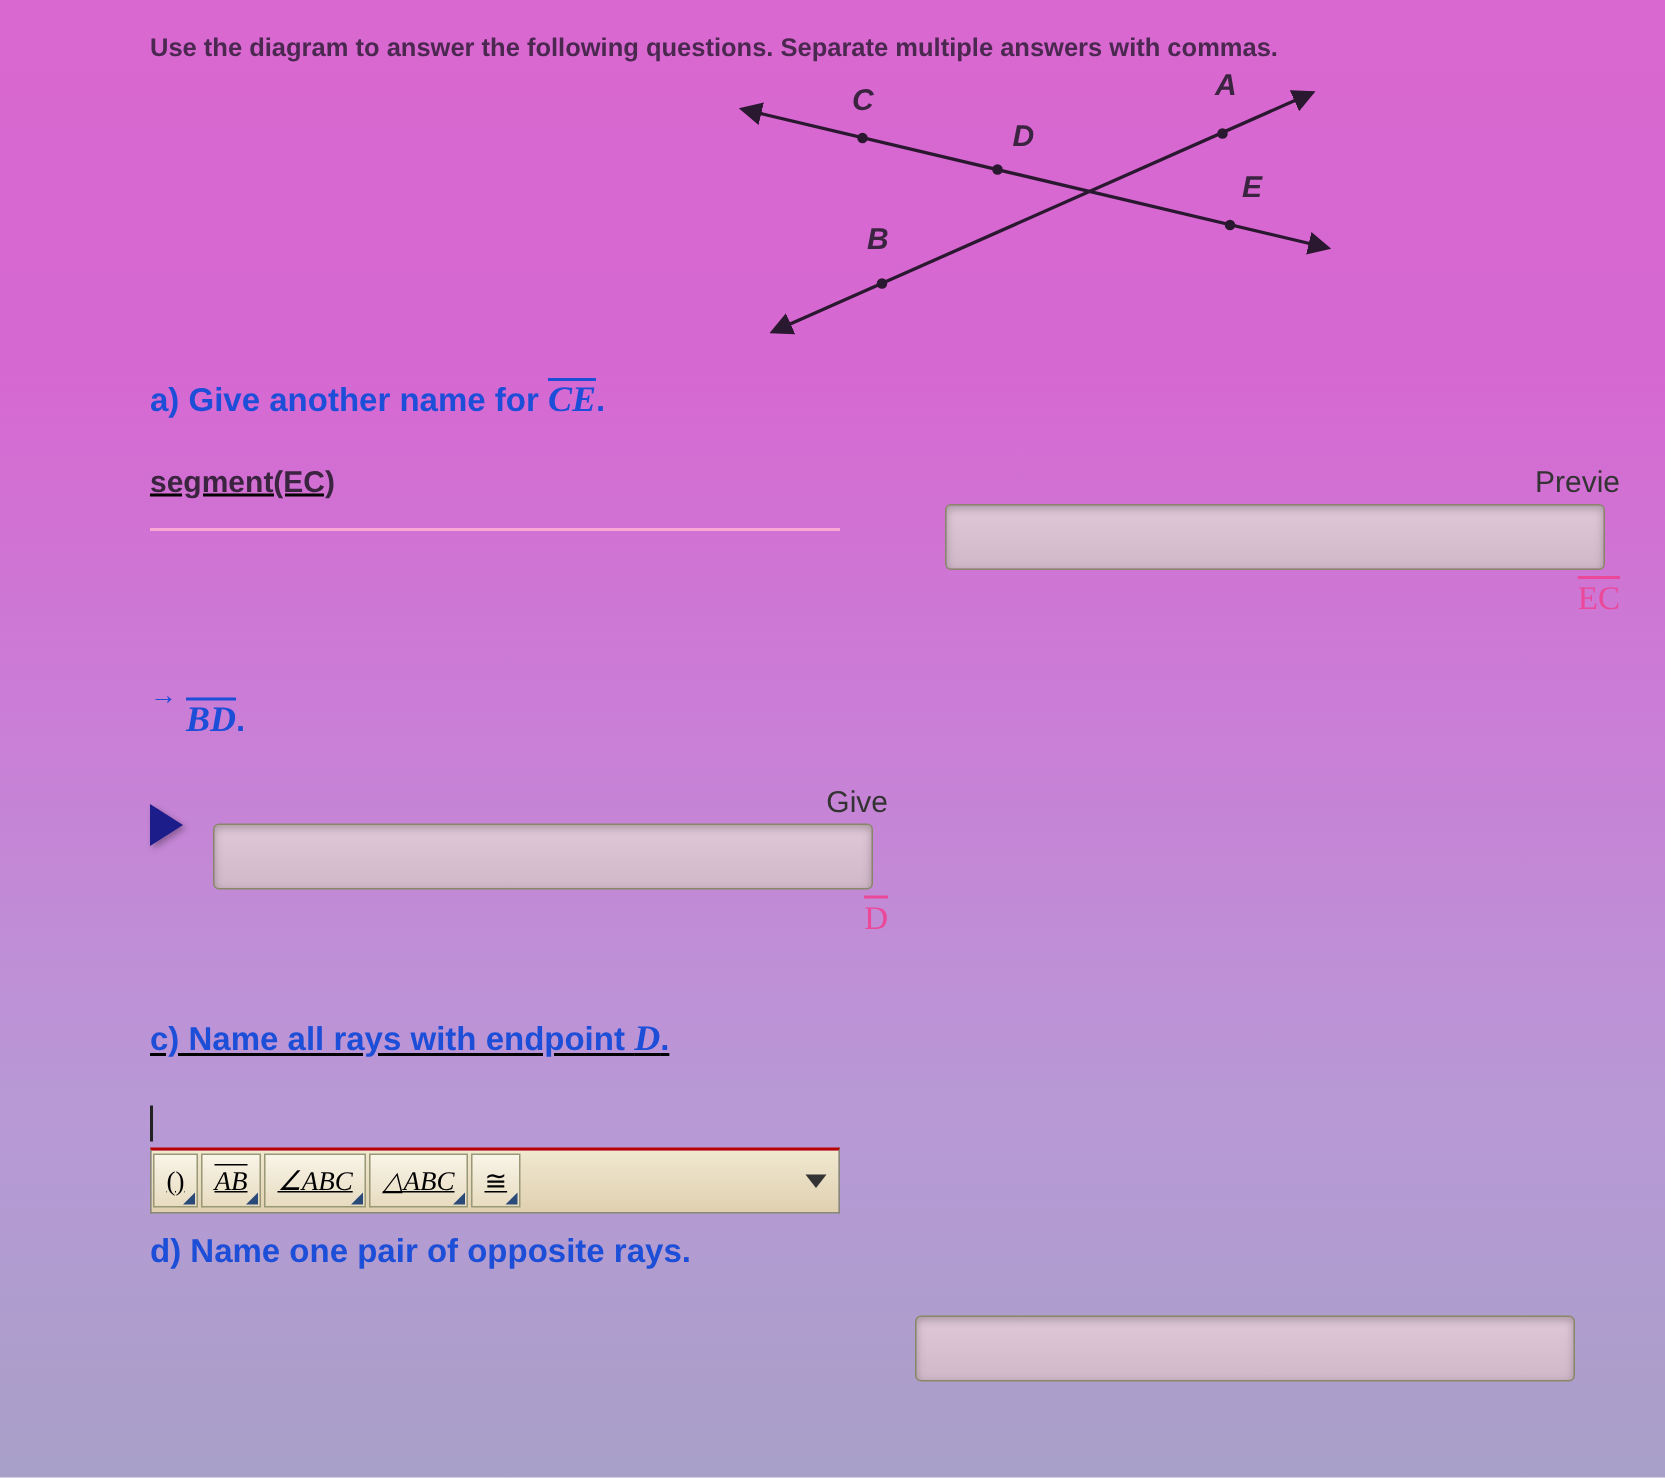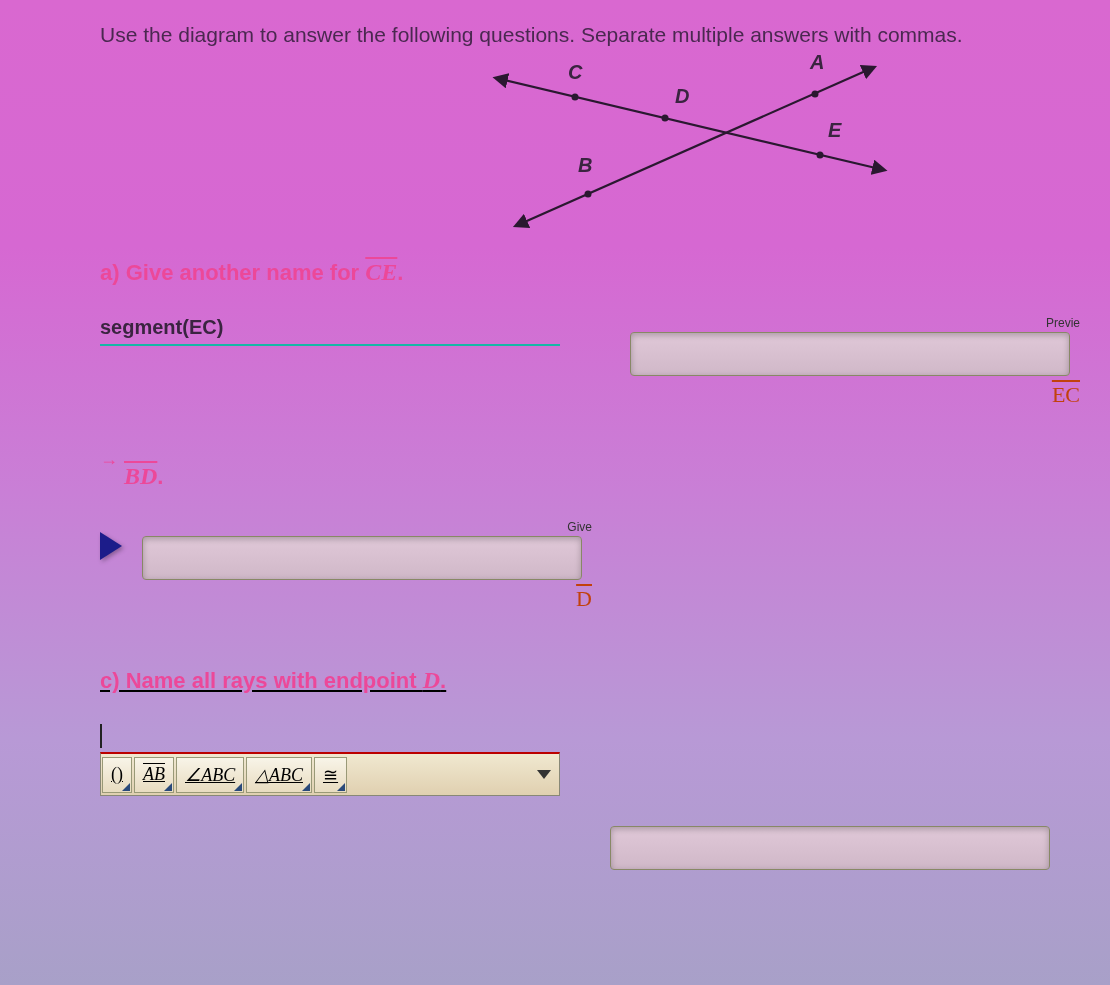--- a/index.html
+++ b/index.html
@@ -6,22 +6,22 @@
 body {
   width: 1110px;
   height: 985px;
   overflow: hidden;
   font-family: Arial, Helvetica, sans-serif;
   background: linear-gradient(180deg, #d968d0 0%, #d668d2 25%, #c97fd6 50%, #b899d6 75%, #a8a0c8 100%);
   position: relative;
 }
 .content { padding: 20px 0 0 100px; }
 .instruction {
-  font-size: 21px;
-  font-weight: normal;
+  font-size: 17px;
+  font-weight: bold;
   color: #4a2850;
   line-height: 1.4;
   margin-bottom: 10px;
   max-width: 1000px;
 }
 .diagram {
   width: 500px;
   height: 180px;
   margin: 0 0 0 300px;
   position: relative;
@@ -31,54 +31,55 @@
   position: absolute;
   font-size: 20px;
   font-weight: bold;
   font-style: italic;
   color: #3a2440;
 }
 .question-block { margin-top: 20px; }
 .question-text {
   font-size: 22px;
   font-weight: bold;
-  color: #ec4899;
+  color: #1d4ed8;
 }
 .overline { text-decoration: overline; font-style: italic; }
 .math-ital { font-style: italic; font-family: 'Times New Roman', serif; font-size: 24px; }
 .row { display: flex; align-items: flex-start; margin-top: 30px; gap: 20px; }
 .answer-input-wrap {
   width: 460px;
-  border-bottom: 2px solid #14b8a6;
-  padding-bottom: 5px;
+  border-bottom: 2px solid #f9a8d4;
+  padding-bottom: 18px;
+  text-decoration: underline;
 }
 .answer-text {
   font-size: 20px;
   font-weight: bold;
   color: #3a2440;
 }
 .preview-label {
-  font-size: 12px;
+  font-size: 20px;
   color: #333;
   align-self: flex-end;
   margin-right: -10px;
   margin-bottom: 2px;
 }
 .preview-box {
   width: 440px;
   height: 44px;
   background: linear-gradient(180deg, #e0c8d8 0%, #d0b8c8 100%);
   border: 1px solid #886;
   border-radius: 4px;
   box-shadow: inset 0 2px 6px rgba(0,0,0,0.25);
 }
 .preview-value {
   font-size: 22px;
   font-family: 'Times New Roman', serif;
-  color: #c2410c;
+  color: #ec4899;
   text-decoration: overline;
   margin-top: 6px;
   margin-right: -10px;
 }
 .play-icon {
   width: 0; height: 0;
   border-left: 22px solid #1c1c8a;
   border-top: 14px solid transparent;
   border-bottom: 14px solid transparent;
   margin-top: 12px;
@@ -215,20 +216,21 @@
             </div>
           <div class="tb-btn tb-corner">≅</div>
           <div class="tb-dropdown"></div>
         </div>
       </div>
       <div style="width:30px;"></div>
     </div>
   </div>
 
   <div class="question-block" style="margin-top:12px;">
+    <div class="question-text">d) Name one pair of opposite rays.</div>
     <div class="row">
       <div style="width:490px;"></div>
       <div class="right-col" style="position:relative; right:auto;">
         <div class="preview-box" style="height:44px;"></div>
       </div>
     </div>
   </div>
 
 </div>
 

